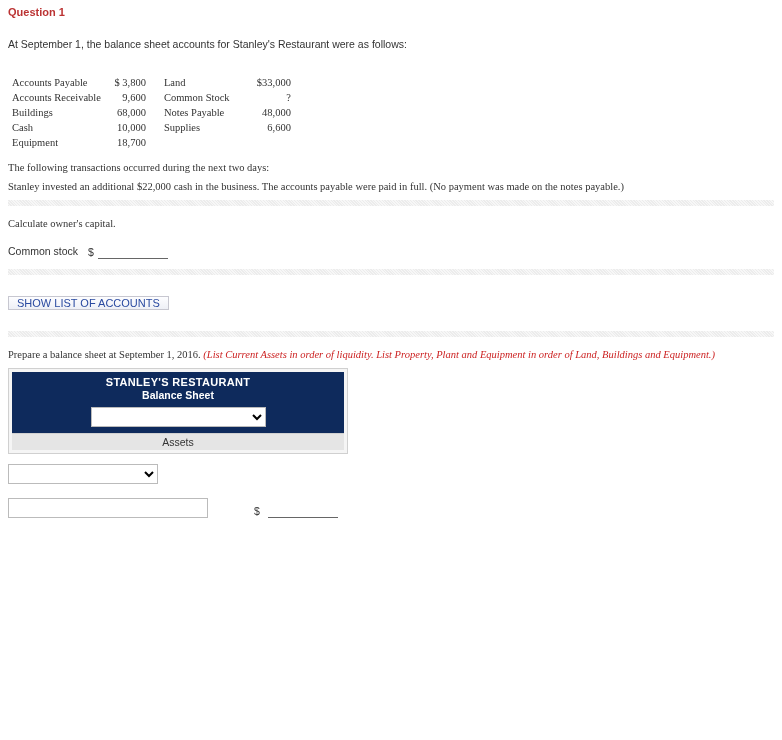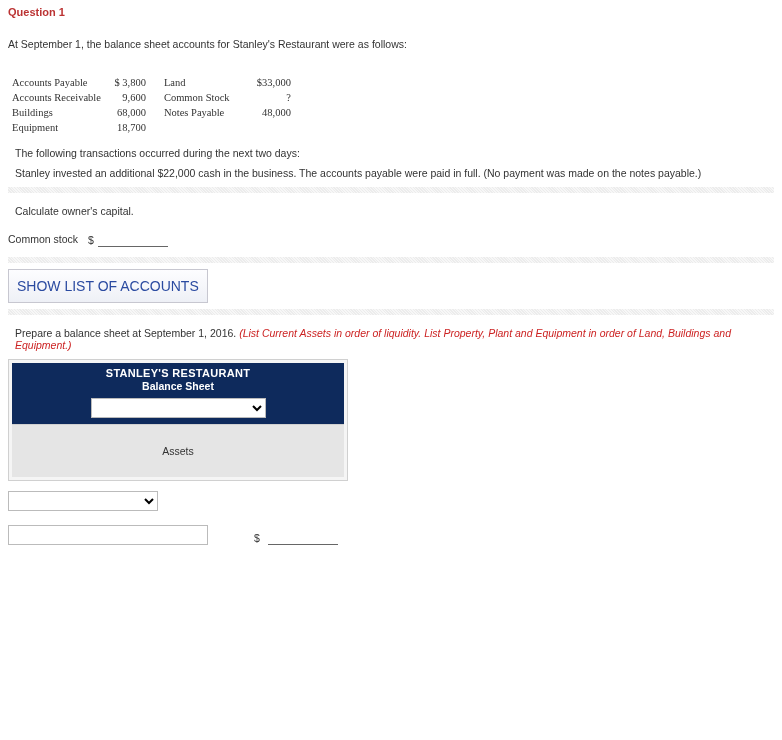--- a/index.html
+++ b/index.html
@@ -24,21 +24,21 @@
       font-size: 10.5px;
     }
     table.accts td {
       padding: 2px 4px;
       white-space: nowrap;
       font-family: Liberation Serif, serif;
     }
     table.accts td.lab { width: 90px; }
     table.accts td.num { width: 45px; text-align: right; }
     table.accts td.gap { width: 10px; }
-    .para { margin: 12px 0 8px 7px; }
+    .para { margin: 12px 0 8px 0; font-family: Liberation Serif, serif; }
     hr.bar {
       border: none;
       height: 6px;
       background: repeating-linear-gradient(45deg,#ececec,#ececec 1px,#f7f7f7 1px,#f7f7f7 2px);
       margin: 6px 0;
     }
     .input-line { margin: 12px 0 10px 0; display:flex; align-items:flex-end; gap:4px; }
     .input-line .lbl { padding-bottom:2px; margin-right:6px;}
     .dol { padding-bottom:1px; }
     .txt-in {
@@ -55,23 +55,23 @@
       padding:2px 2px;
       font-size:10.5px;
       background:#fff;
     }
     .w70 { width:70px; }
     .btn-accounts {
       display:inline-block;
       border:1px solid #c7c7d0;
       background:linear-gradient(#fdfdff,#eef0f6);
       color:#2a4aa0;
-      font-size:14px;
-      padding:8px 8px;
-      margin:0 0;
+      font-size:11px;
+      padding:0 8px;
+      margin:15px 0;
       cursor:pointer;
     }
     .red-italic { color:#c22; font-style:italic; }
     .bsheet-outer {
       border:1px solid #d0d0d0;
       width:340px;
       margin-top:8px;
       background:#f5f5f5;
       padding:3px;
     }
@@ -92,21 +92,21 @@
       border:1px solid #bbb;
       height:20px;
       font-size:10.5px;
       background:#fff;
       padding:1px 2px;
     }
     .assets-row {
       background:#e5e5e5;
       text-align:center;
       font-size:10.5px;
-      padding:20px 0;
+      padding:2px 0;
       border-top:1px solid #d0d0d0;
     }
     .below { margin-top:10px; display:flex; align-items:flex-end; gap:8px; }
   </style>
 </head>
 <body>
 
 
 
 <div class="q-title">Question 1</div>
@@ -127,20 +127,27 @@
     <td class="gap"></td>
     <td class="lab">Common Stock</td>
     <td class="num">?</td>
   </tr>
   <tr>
     <td class="lab">Buildings</td>
     <td class="num">68,000</td>
     <td class="gap"></td>
     <td class="lab">Notes Payable</td>
     <td class="num">48,000</td>
+  </tr>
+  <tr>
+    <td class="lab">Cash</td>
+    <td class="num">10,000</td>
+    <td class="gap"></td>
+    <td class="lab">Supplies</td>
+    <td class="num">6,600</td>
   </tr>
   <tr>
     <td class="lab">Equipment</td>
     <td class="num">18,700</td>
     <td class="gap"></td>
     <td class="lab"></td>
     <td class="num"></td>
   </tr>
 </tbody>
   </table>

